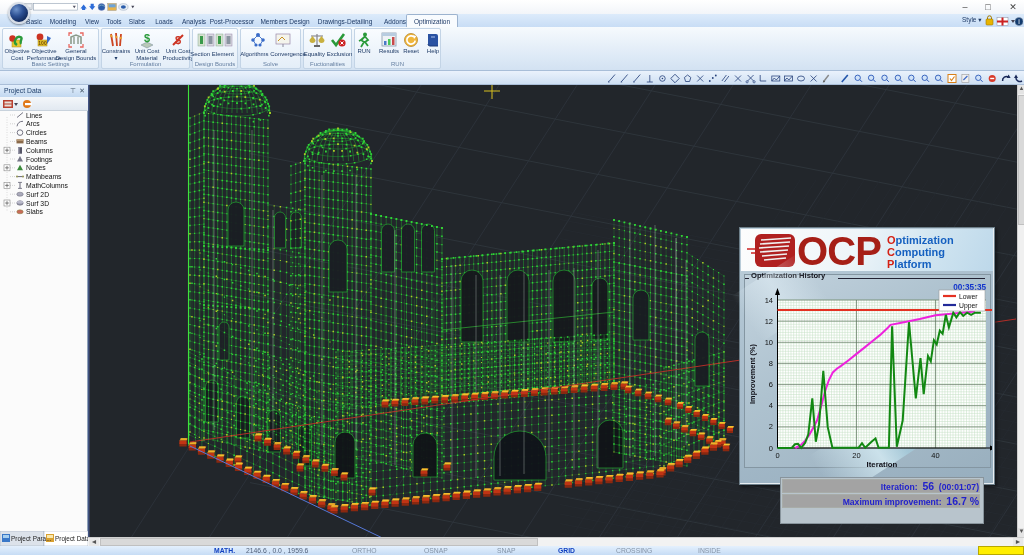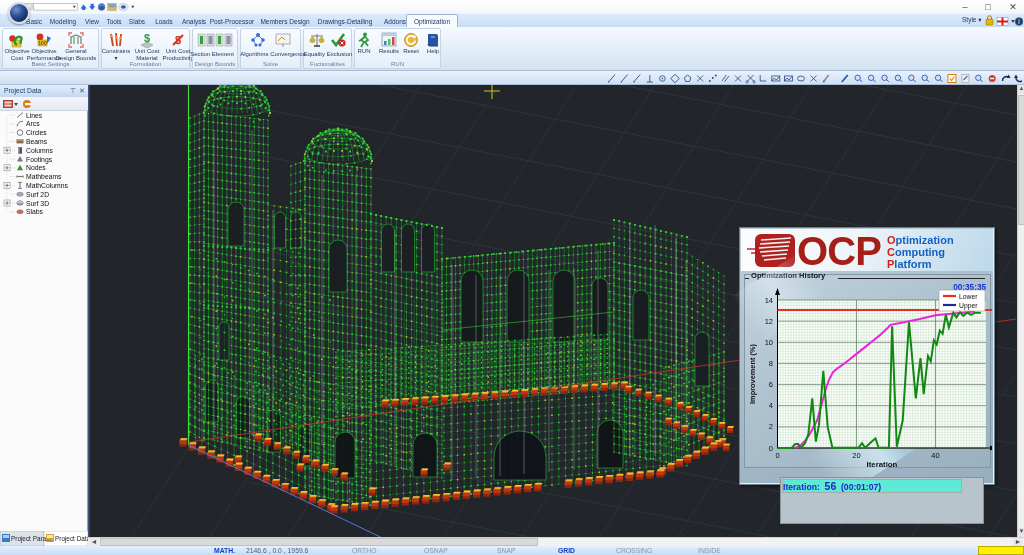--- a/index.html
+++ b/index.html
@@ -33,21 +33,21 @@
 .st{position:absolute;top:1px;}
 
 #vpwrap{left:88px;top:85px;width:929px;height:452px;background:#22262b;overflow:hidden;}
 
 #ocp{left:739px;top:227px;width:256px;height:258px;background:linear-gradient(160deg,#bdcfdb 0%,#a8bdcc 45%,#97aebe 100%);border:1px solid #6d7f8a;box-shadow:-1px -1px 0 #e8eef2 inset, 2px 2px 3px rgba(0,0,0,.45);}
 #ocplogo{left:1px;top:1px;width:252px;height:42px;background:linear-gradient(115deg,#fdfdfd 0%,#eef5f9 45%,#cfe4f0 75%,#bdd8ea 100%);}
 #ocpbody{left:4px;top:46px;width:247px;height:194px;}
 #ocphist{position:absolute;left:6px;top:-4px;font-size:7.6px;font-weight:bold;color:#101018;background:transparent;}
 #ocptime{position:absolute;right:4px;top:8px;font-size:8.2px;font-weight:bold;color:#1133cc;}
 #infopanel{left:780px;top:477px;width:204px;height:47px;background:#b8c4cc;border:1px solid #88949c;padding:1px;}
-.inforow{position:relative;width:180px;height:14px;margin-bottom:1px;background:#5eead4;border:1px solid #a8aca8;text-align:left;font-weight:bold;color:#2222cc;font-size:8.6px;line-height:13px;}
+.inforow{position:relative;width:198px;height:14px;margin-bottom:1px;background:#a3a3a3;border:1px solid #a8aca8;text-align:right;font-weight:bold;color:#2222cc;font-size:8.6px;line-height:13px;}
 .num{font-size:10.5px;}
 svg{display:block;}
 </style></head><body>
 <div id="app">
  <div class="abs" id="vpwrap">
       <svg id="vp" width="929" height="452" viewBox="0 0 929 452">
         <rect width="929" height="452" fill="#22262b"></rect>
         <g transform="translate(-88,-85)">
           <path d="M250.0 -81.4L1024.0 69.5M250.0 -34.4L1024.0 116.5M250.0 12.6L1024.0 163.5M250.0 59.6L1024.0 210.5M250.0 106.6L1024.0 257.5M250.0 153.6L1024.0 304.5M250.0 200.6L1024.0 351.5M250.0 247.6L1024.0 398.5M250.0 294.6L1024.0 445.5M250.0 341.6L1024.0 492.5M250.0 388.6L1024.0 539.5M250.0 435.6L1024.0 586.5M250.0 482.6L1024.0 633.5" stroke="#31383f" stroke-width="0.8" fill="none"></path>
           <path d="M120.0 555.0L464.0 18.0M198.0 555.0L542.0 18.0M276.0 555.0L620.0 18.0M354.0 555.0L698.0 18.0M432.0 555.0L776.0 18.0M510.0 555.0L854.0 18.0M588.0 555.0L932.0 18.0M666.0 555.0L1010.0 18.0M744.0 555.0L1088.0 18.0M822.0 555.0L1166.0 18.0M900.0 555.0L1244.0 18.0M978.0 555.0L1322.0 18.0M1056.0 555.0L1400.0 18.0M1134.0 555.0L1478.0 18.0M1212.0 555.0L1556.0 18.0M1290.0 555.0L1634.0 18.0" stroke="#2e353d" stroke-width="0.8" fill="none"></path>
@@ -634,13 +634,14 @@
           <line x1="198" y1="30" x2="211" y2="30" stroke="#222a99" stroke-width="2.2"></line>
           <text x="214" y="33" font-size="6.8" fill="#111" font-family="Liberation Sans">Upper</text>
        <text x="10" y="99" font-size="7.4" font-weight="bold" fill="#101018" transform="rotate(-90 10 99)" text-anchor="middle" font-family="Liberation Sans">Improvement (%)</text>
        <text x="137" y="192" font-size="7.8" font-weight="bold" fill="#101018" text-anchor="middle" font-family="Liberation Sans">Iteration</text>
      </svg>
    </div>
  </div>
 
  <div class="abs" id="infopanel">
    <div class="inforow">Iteration:&nbsp; <span class="num">56</span>&nbsp; (00:01:07)</div>
+   <div class="inforow">Maximum improvement:&nbsp; <span class="num">16.7 %</span></div>
  </div>
 </div>
 </body></html>

